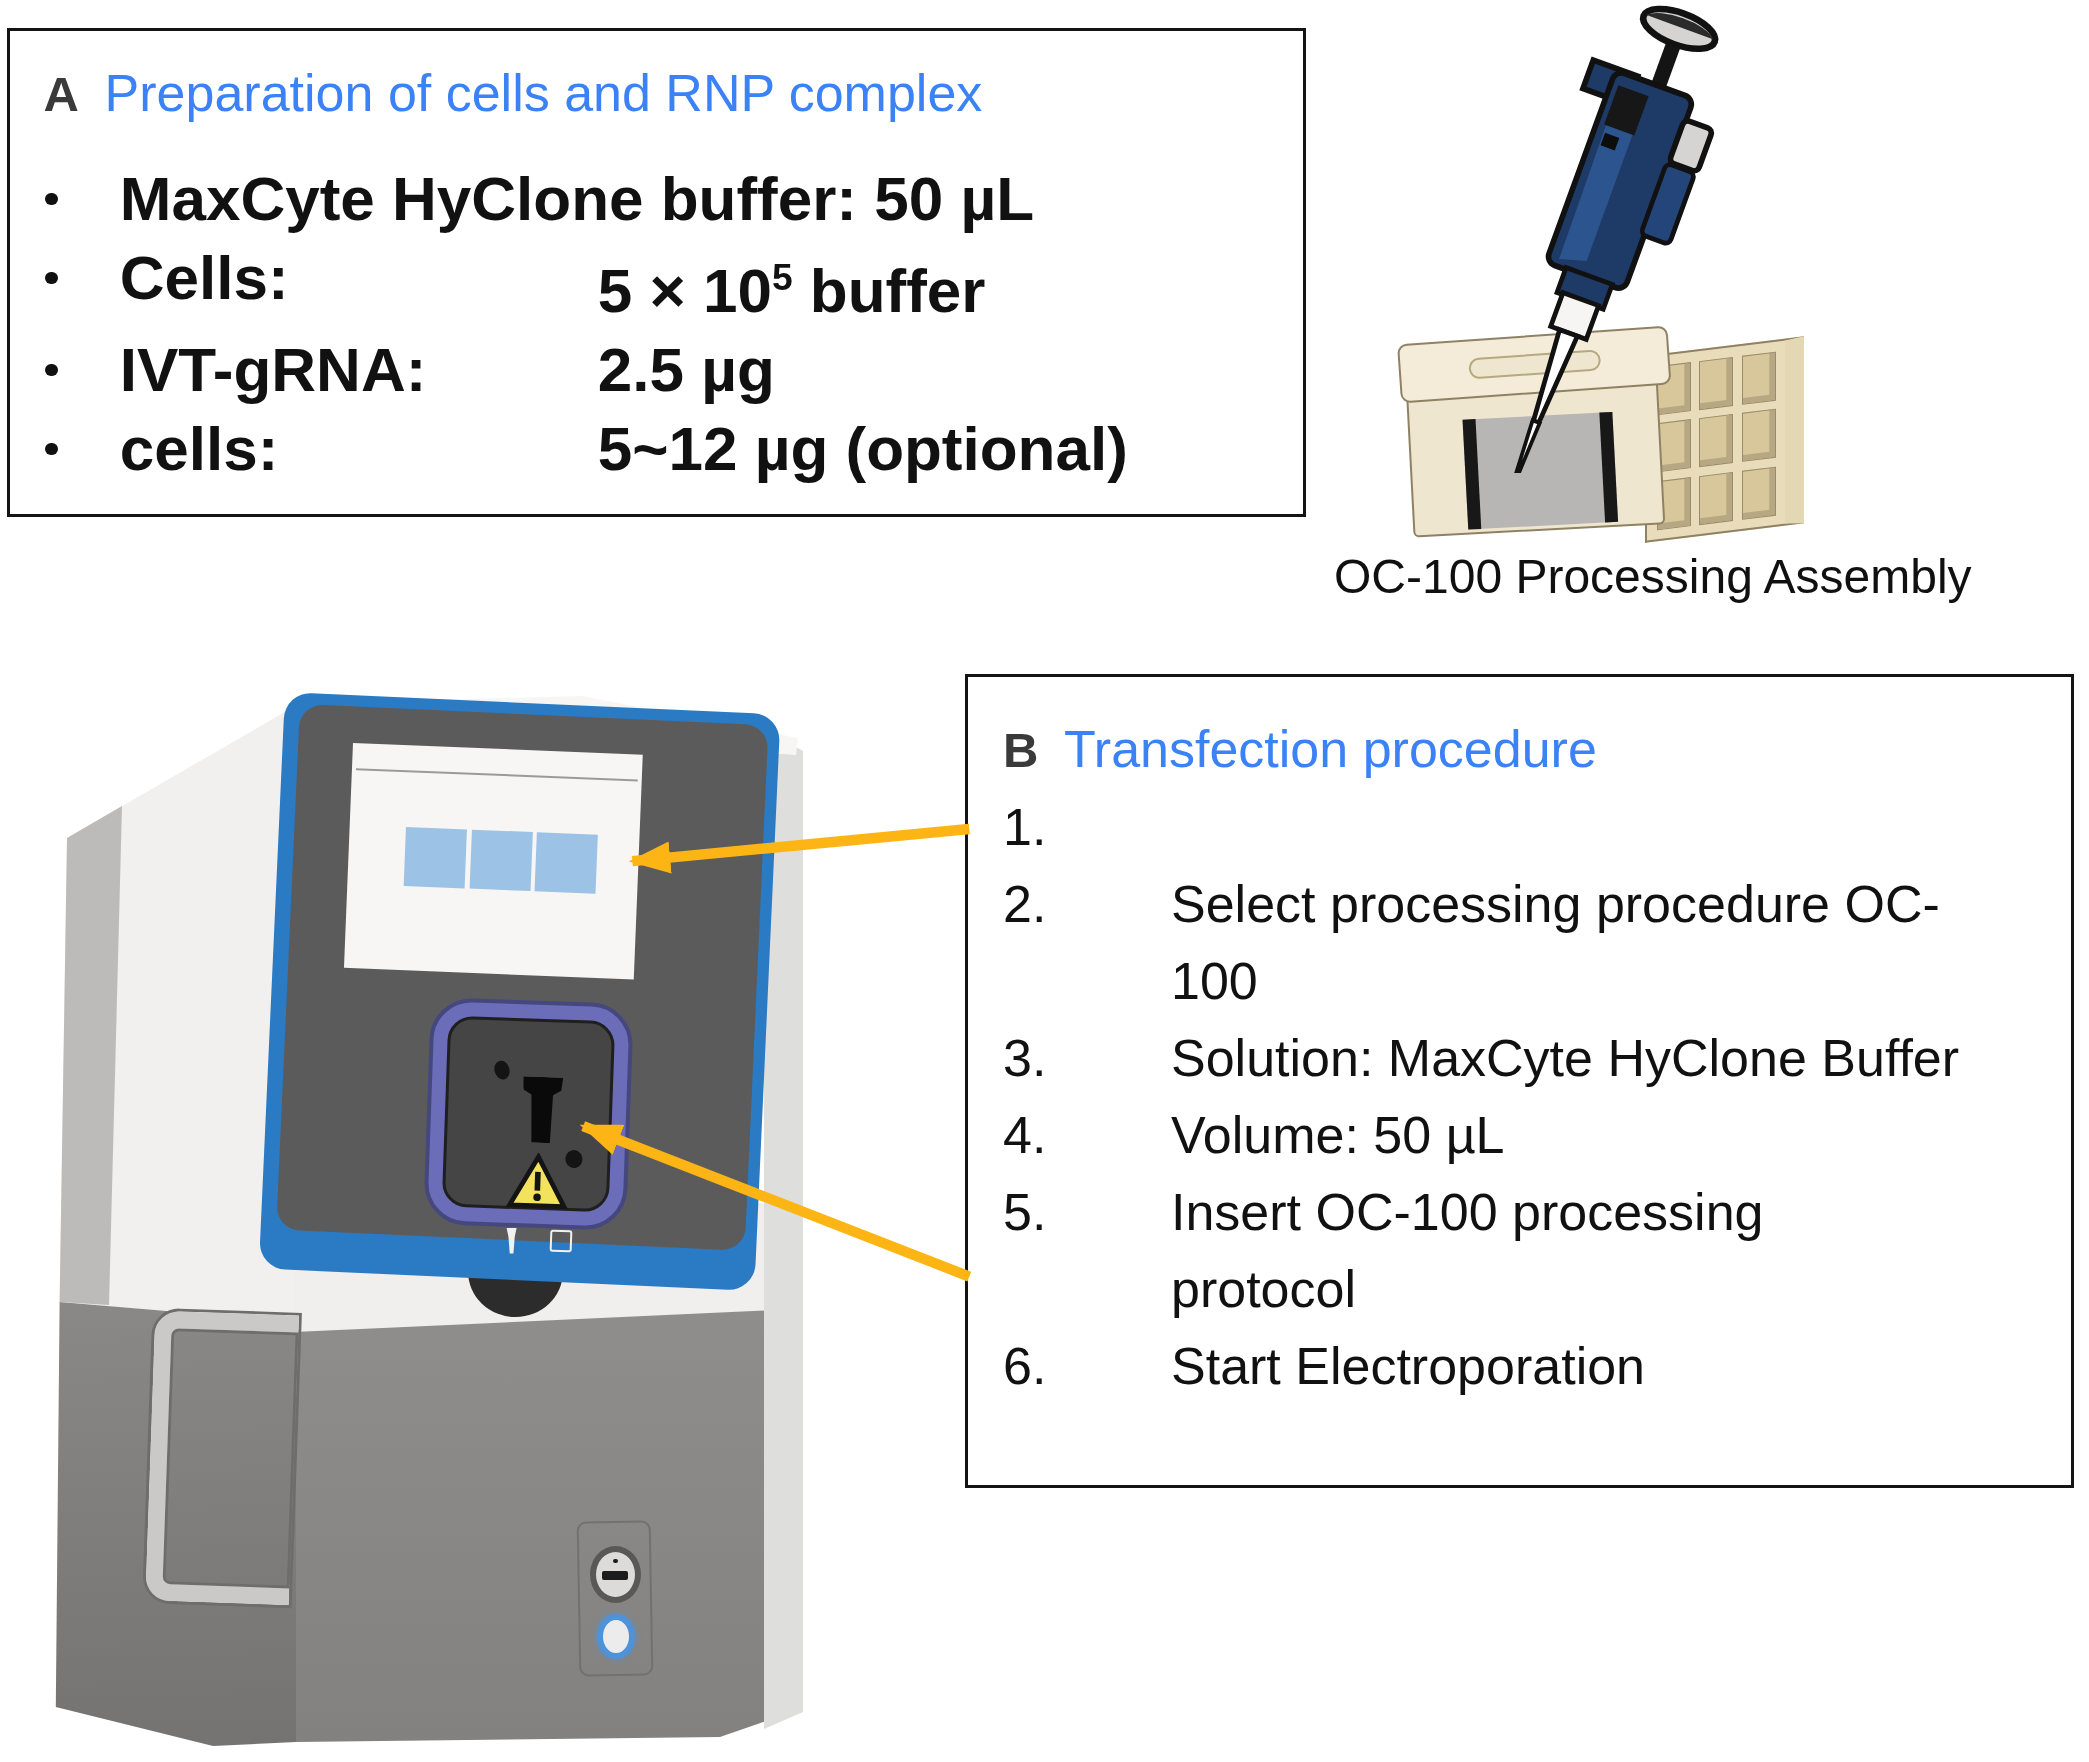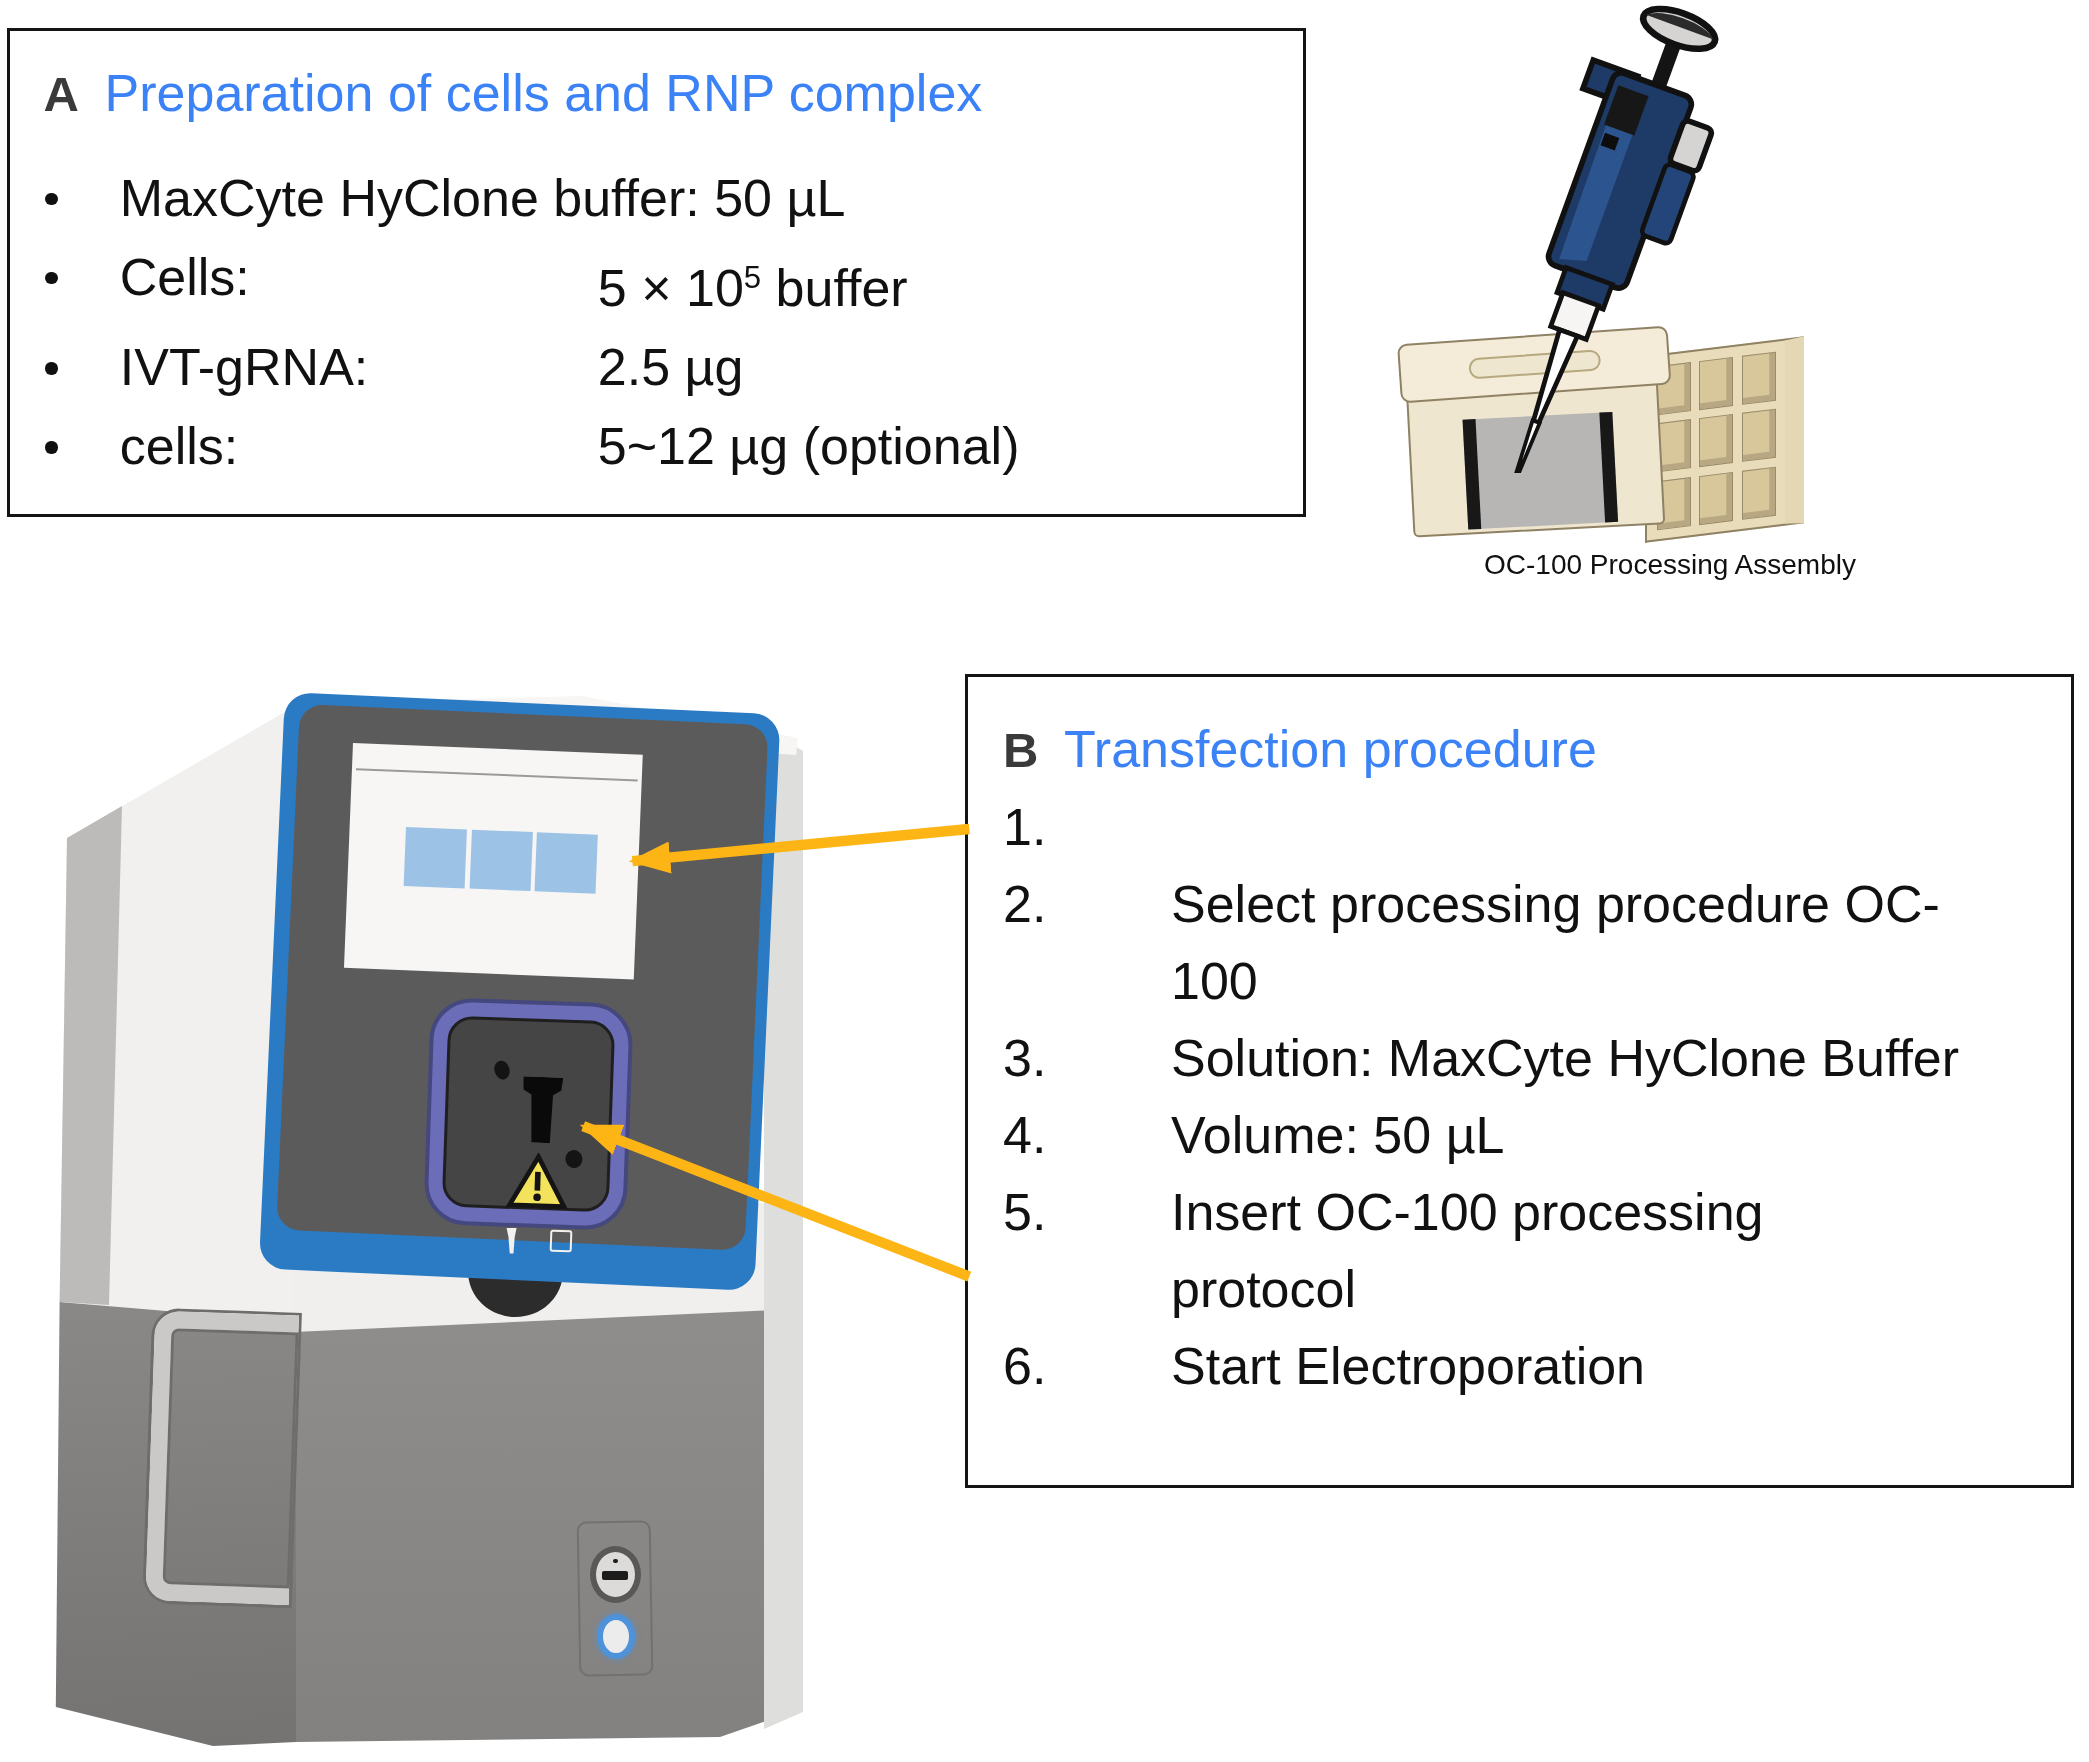--- a/index.html
+++ b/index.html
@@ -9,33 +9,33 @@
   }
   
   .panel{position:absolute;background:#fff;border:3.8px solid #141414;box-sizing:border-box;}
   #panel-a{left:6.6px;top:28px;width:1299px;height:489px;padding:15px 19px 0 34px;}
   #panel-b{left:965px;top:674px;width:1109px;height:814px;padding:34px 15px 0 35px;}
   .title-row{display:flex;align-items:baseline;}
   #panel-a .title-row{line-height:95px;}
   #panel-b .title-row{line-height:77px;}
   .panel-letter{font-weight:bold;font-size:49px;color:#3a3a3a;width:61px;flex:0 0 61px;}
   .panel-title{font-size:52px;color:#3b82f6;}
-  .bullet-row{display:flex;line-height:79px;font-size:52px;}
+  .bullet-row{display:flex;line-height:79px;font-size:62px;font-weight:bold;}
   .bullet-row.first{margin-top:17px;}
   .bullet-dot{flex:0 0 12.3px;width:12.3px;height:12.3px;border-radius:50%;background:#101010;margin:34px 0 0 1.9px;}
   .b-label{flex:0 0 478px;margin-left:62px;}
   .b-label.wide{flex:0 1 auto;}
   .b-value{white-space:nowrap;}
   .b-value sup{font-size:60%;}
   .step-row{display:flex;font-size:52px;line-height:77px;}
   .step-num{flex:0 0 168px;}
   .step-lines{flex:1 1 auto;}
   
-  #assembly-caption{position:absolute;left:1334px;top:549px;width:672px;text-align:center;
-    font-size:28px;color:#101010;}
+  #assembly-caption{position:absolute;left:1334px;top:549px;width:672px;
+    font-size:48px;color:#101010;}
   
   #machine{position:absolute;left:52px;top:696px;width:752px;height:1055px;}
   #machine .ply{position:absolute;inset:0;}
   .m-side-upper{clip-path:polygon(244px 9.5px,15px 142px,7.6px 606px,244px 626px);background:#f1f0ef;z-index:1;}
   .m-side-edge{clip-path:polygon(70px 110px,15px 142px,7.6px 606px,57px 609px);background:#bdbbba;z-index:2;}
   .m-side-lower{clip-path:polygon(7.6px 606px,244px 626px,244px 1046px,161px 1050px,3.8px 1011px);
     background:linear-gradient(178deg,#a2a09f 0%,#8b8988 55%,#747271 100%);z-index:1;}
   .m-front-lower{clip-path:polygon(244px 606px,746px 579px,746px 1014px,668px 1041px,244px 1046px);
     background:linear-gradient(#b7b5b4 0%,#a09e9d 16%,#8f8d8c 60%,#828180 100%);z-index:1;}
   .m-front-white{clip-path:polygon(242px 536px,746px 505px,746px 613px,242px 636px);background:#f0efee;z-index:2;}

